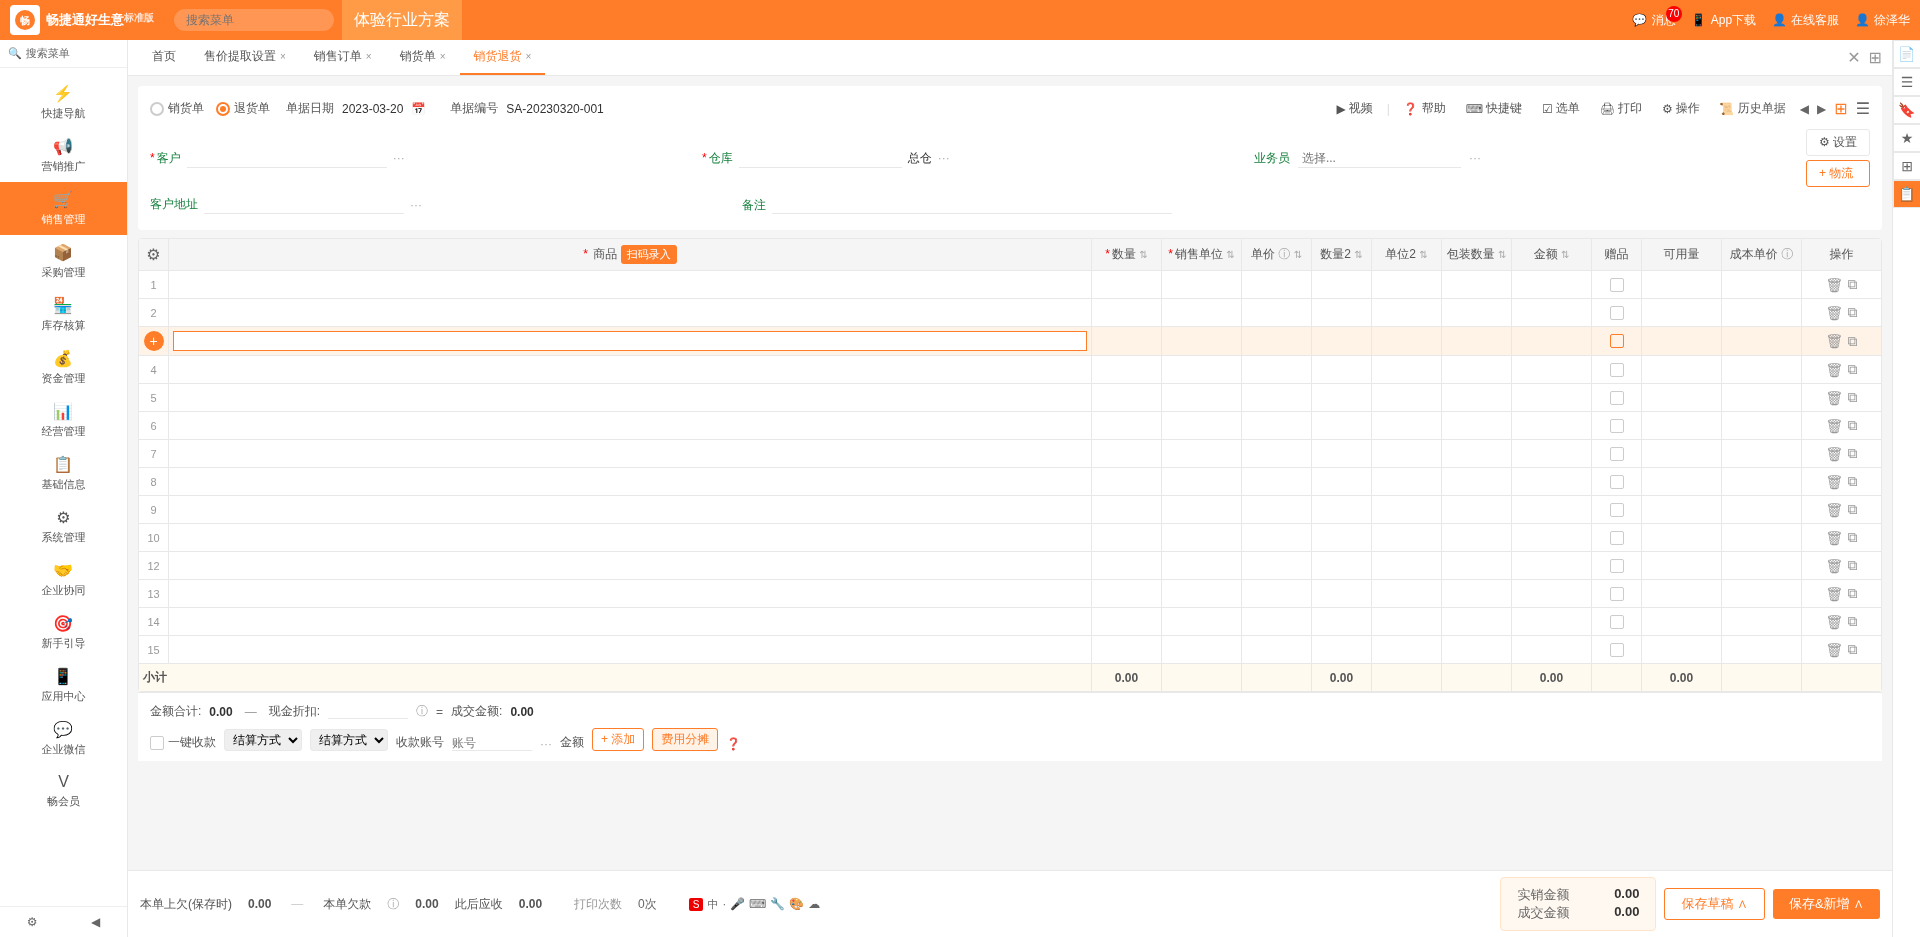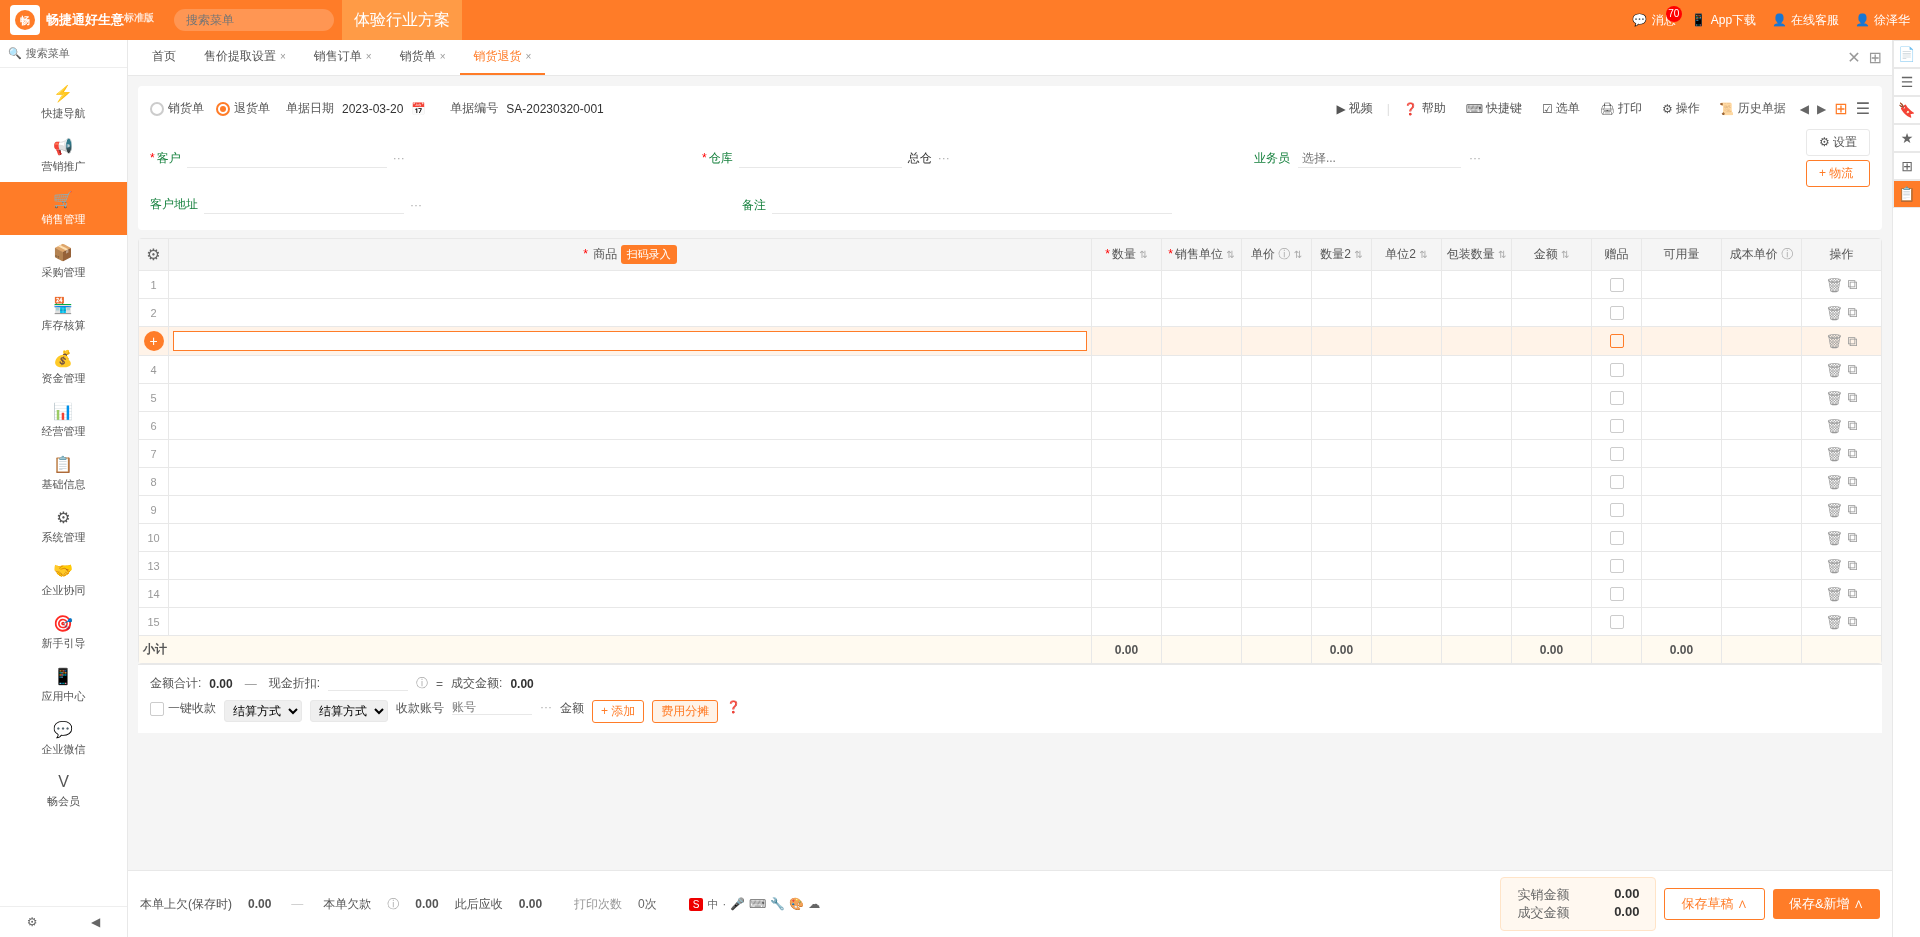--- a/index.html
+++ b/index.html
@@ -71,21 +71,21 @@
     .add-row-btn { width: 20px; height: 20px; background: #ff7c28; color: #fff; border-radius: 50%; display: flex; align-items: center; justify-content: center; cursor: pointer; font-size: 14px; margin: 0 auto; }
     .checkbox-cell { display: flex; align-items: center; justify-content: center; }
     .cb { width: 14px; height: 14px; border: 1px solid #ccc; border-radius: 2px; }
     .action-icons { display: flex; align-items: center; justify-content: center; gap: 4px; }
     .action-icon { font-size: 14px; color: #999; cursor: pointer; }
     .subtotal-row td { background: #fffaf0; font-weight: bold; }
     
     
     .form-footer { background: #fff; padding: 10px 12px; border-top: 1px solid #e8e8e8; }
     .footer-row1 { display: flex; align-items: center; gap: 8px; margin-bottom: 8px; font-size: 12px; color: #555; }
-    .footer-row2 { display: flex; align-items: flex-start; gap: 8px; font-size: 12px; color: #555; }
+    .footer-row2 { display: flex; align-items: flex-end; gap: 8px; font-size: 12px; color: #555; }
     .footer-input { border: none; border-bottom: 1px solid #e8e8e8; width: 80px; outline: none; font-size: 12px; color: #333; background: transparent; }
     .equal-sign { color: #666; }
     .add-btn-small { background: #fff; border: 1px solid #ff7c28; color: #ff7c28; padding: 2px 8px; border-radius: 3px; cursor: pointer; font-size: 12px; }
     .fee-btn { background: #fff; border: 1px solid #e8e8e8; color: #555; padding: 2px 8px; border-radius: 3px; cursor: pointer; font-size: 12px; }
     .fee-btn.active { background: #fff3e8; border-color: #ff7c28; color: #ff7c28; }
     
     
     .bottom-bar { background: #fff; border-top: 1px solid #e8e8e8; padding: 6px 12px; display: flex; align-items: center; gap: 16px; font-size: 12px; color: #555; flex-shrink: 0; }
     .bottom-bar-right { margin-left: auto; display: flex; align-items: center; gap: 8px; }
     .save-draft-btn { border: 1px solid #ff7c28; background: #fff; color: #ff7c28; padding: 6px 16px; border-radius: 3px; cursor: pointer; font-size: 13px; display: flex; align-items: center; gap: 4px; }
@@ -630,20 +630,44 @@
                   <td></td>
                   <td>
                     <div class="action-icons">
                       <span class="action-icon">🗑</span>
                       <span class="action-icon">⧉</span>
                     </div>
                   </td>
                 </tr>
               <tr>
                   <td><span class="row-num">10</span></td>
+                  <td></td>
+                  <td></td>
+                  <td></td>
+                  <td></td>
+                  <td></td>
+                  <td></td>
+                  <td></td>
+                  <td></td>
+                  <td>
+                    <div class="checkbox-cell">
+                      <div class="cb"></div>
+                    </div>
+                  </td>
+                  <td></td>
+                  <td></td>
+                  <td>
+                    <div class="action-icons">
+                      <span class="action-icon">🗑</span>
+                      <span class="action-icon">⧉</span>
+                    </div>
+                  </td>
+                </tr>
+              <tr>
+                  <td><span class="row-num">12</span></td>
                   <td></td>
                   <td></td>
                   <td></td>
                   <td></td>
                   <td></td>
                   <td></td>
                   <td></td>
                   <td></td>
                   <td>
                     <div class="checkbox-cell">

